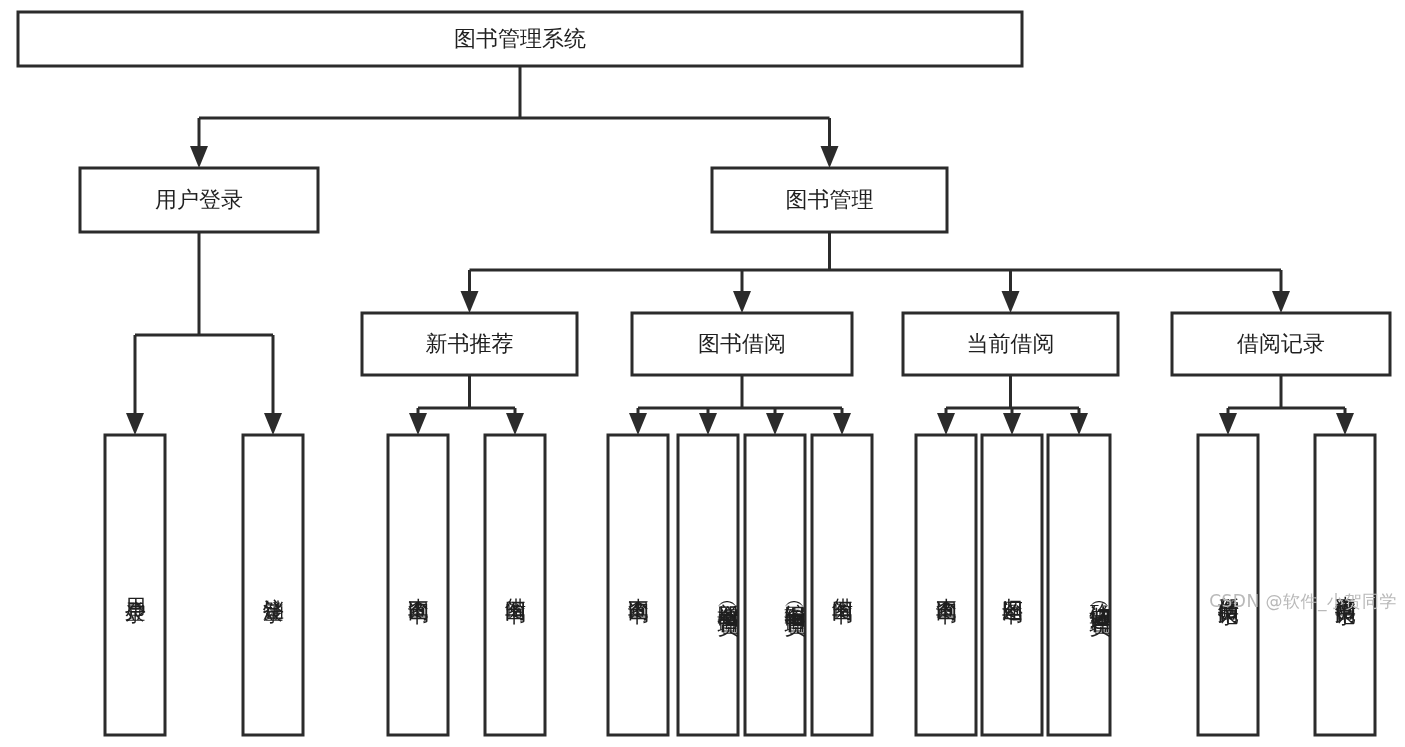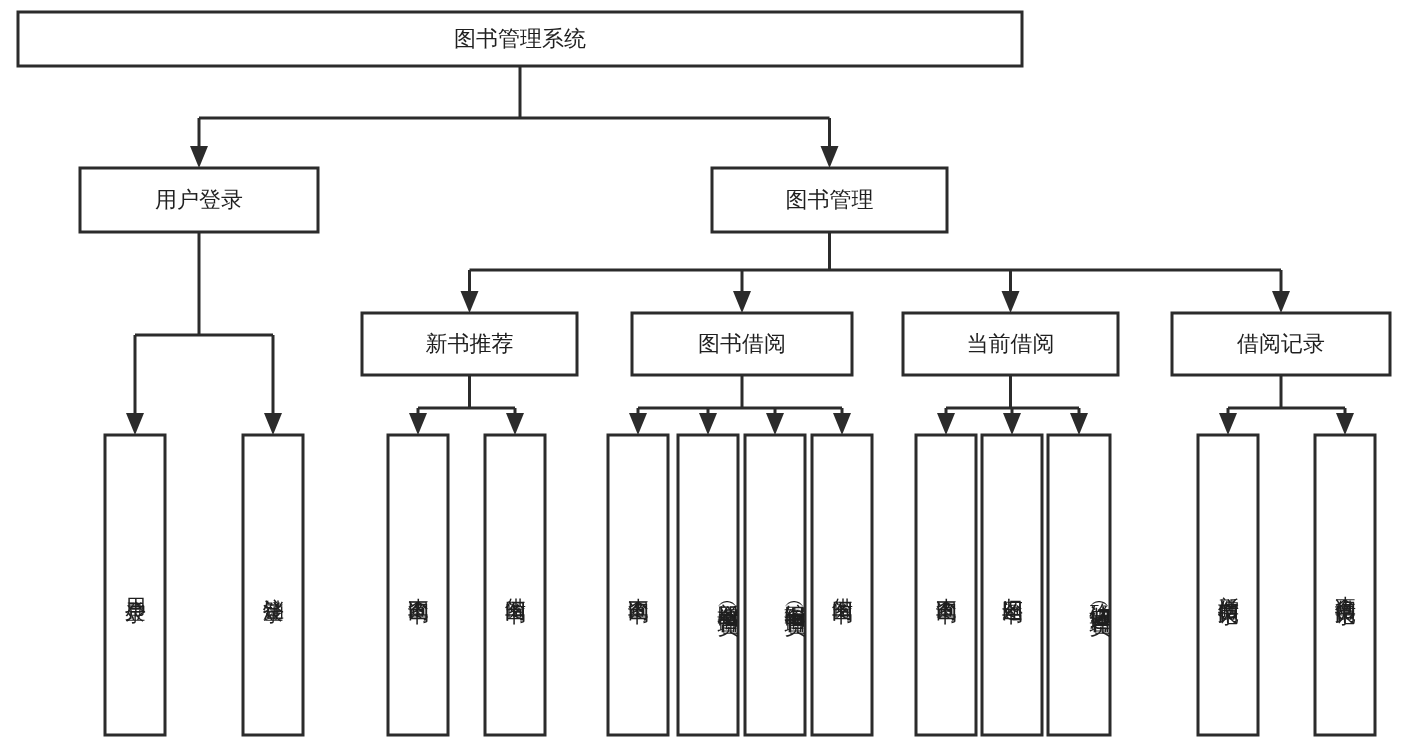--- a/index.html
+++ b/index.html
@@ -179,13 +179,14 @@
       <div class="vlabel" style="left: 678px; width: 60px; top: 435px; height: 300px; align-items: flex-start; padding-top: 10px;">新增图书（管理员）</div>
       <div class="vlabel" style="left: 745px; width: 60px; top: 435px; height: 300px; align-items: flex-start; padding-top: 10px;">编辑图书（管理员）</div>
       <div class="vlabel" style="left: 812px; width: 60px; top: 435px; height: 300px; align-items: center;">借阅图书</div>
       <div class="vlabel" style="left: 916px; width: 60px; top: 435px; height: 300px; align-items: center;">查询图书</div>
       <div class="vlabel" style="left: 982px; width: 60px; top: 435px; height: 300px; align-items: center;">归还图书</div>
       <div class="vlabel" style="left: 1048px; width: 62px; top: 435px; height: 300px; align-items: flex-start; padding-top: 10px;">确认归还（管理员）</div>
       <div class="vlabel" style="left: 1198px; width: 60px; top: 435px; height: 300px; align-items: center;">新增借阅记录</div>
       <div class="vlabel" style="left: 1315px; width: 60px; top: 435px; height: 300px; align-items: center;">查询借阅记录</div>
     </div>
 
+  <div class="watermark">CSDN @软件_小贺同学</div>
 </div>
 
 </body></html>

